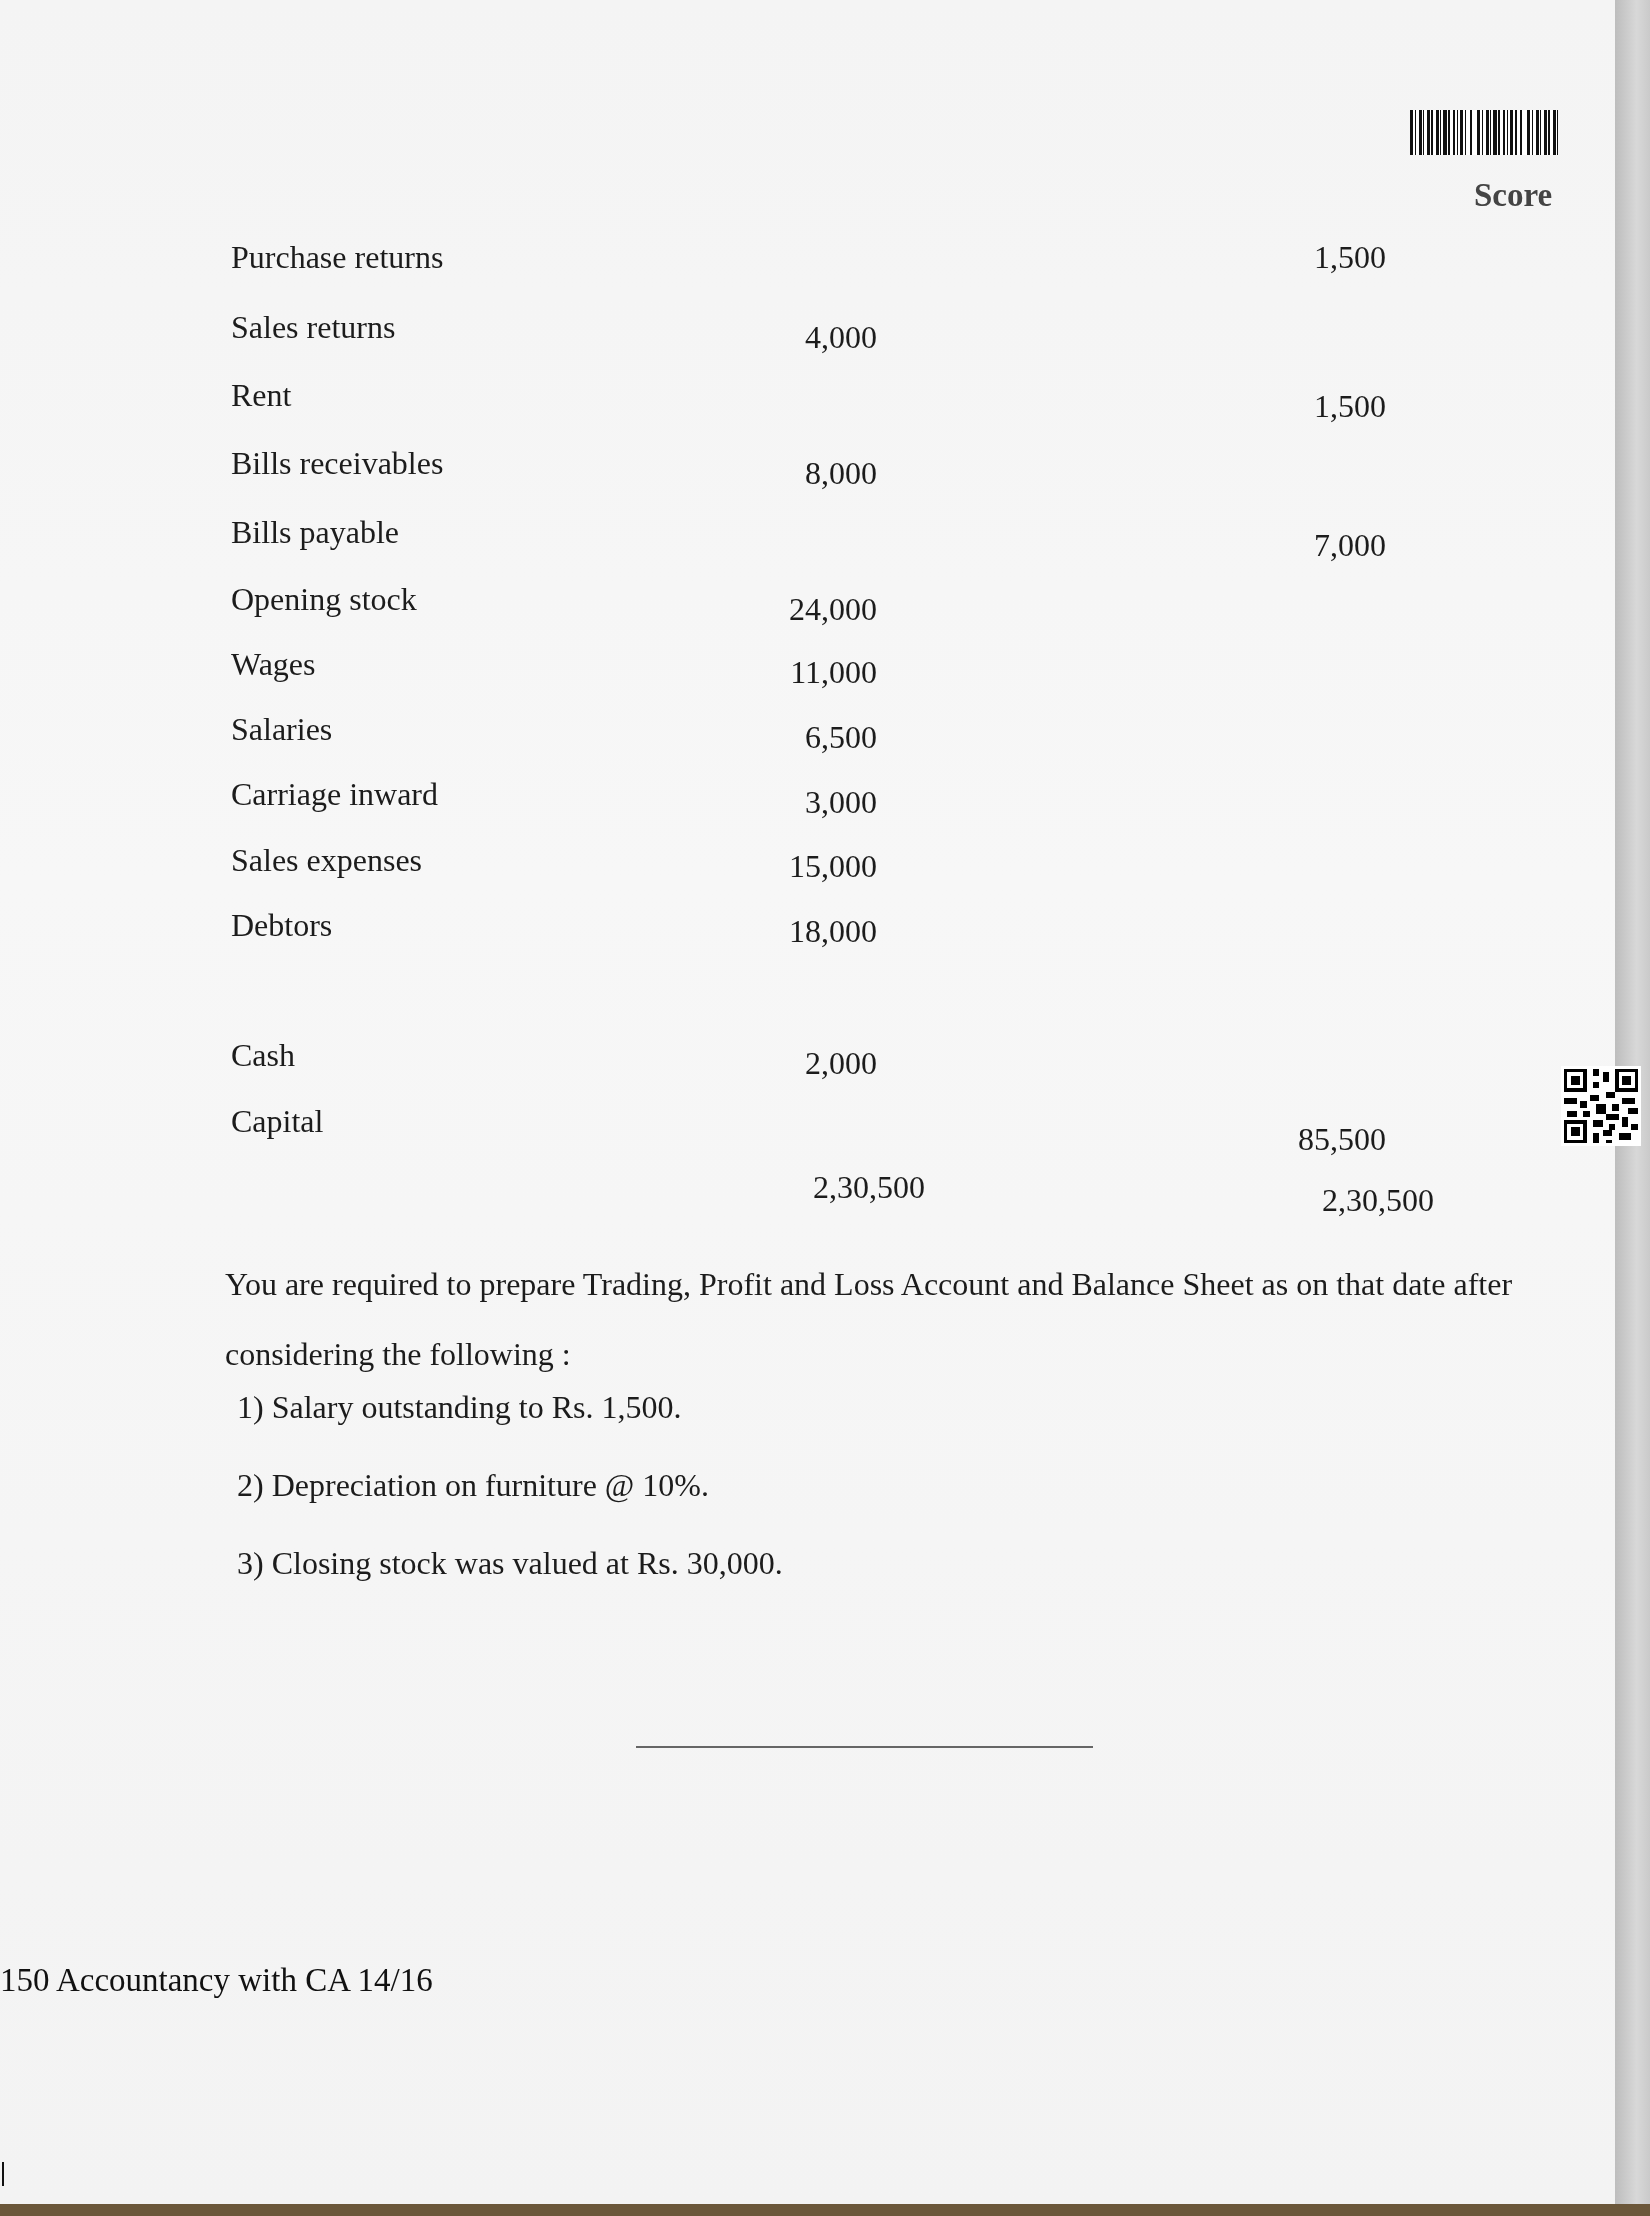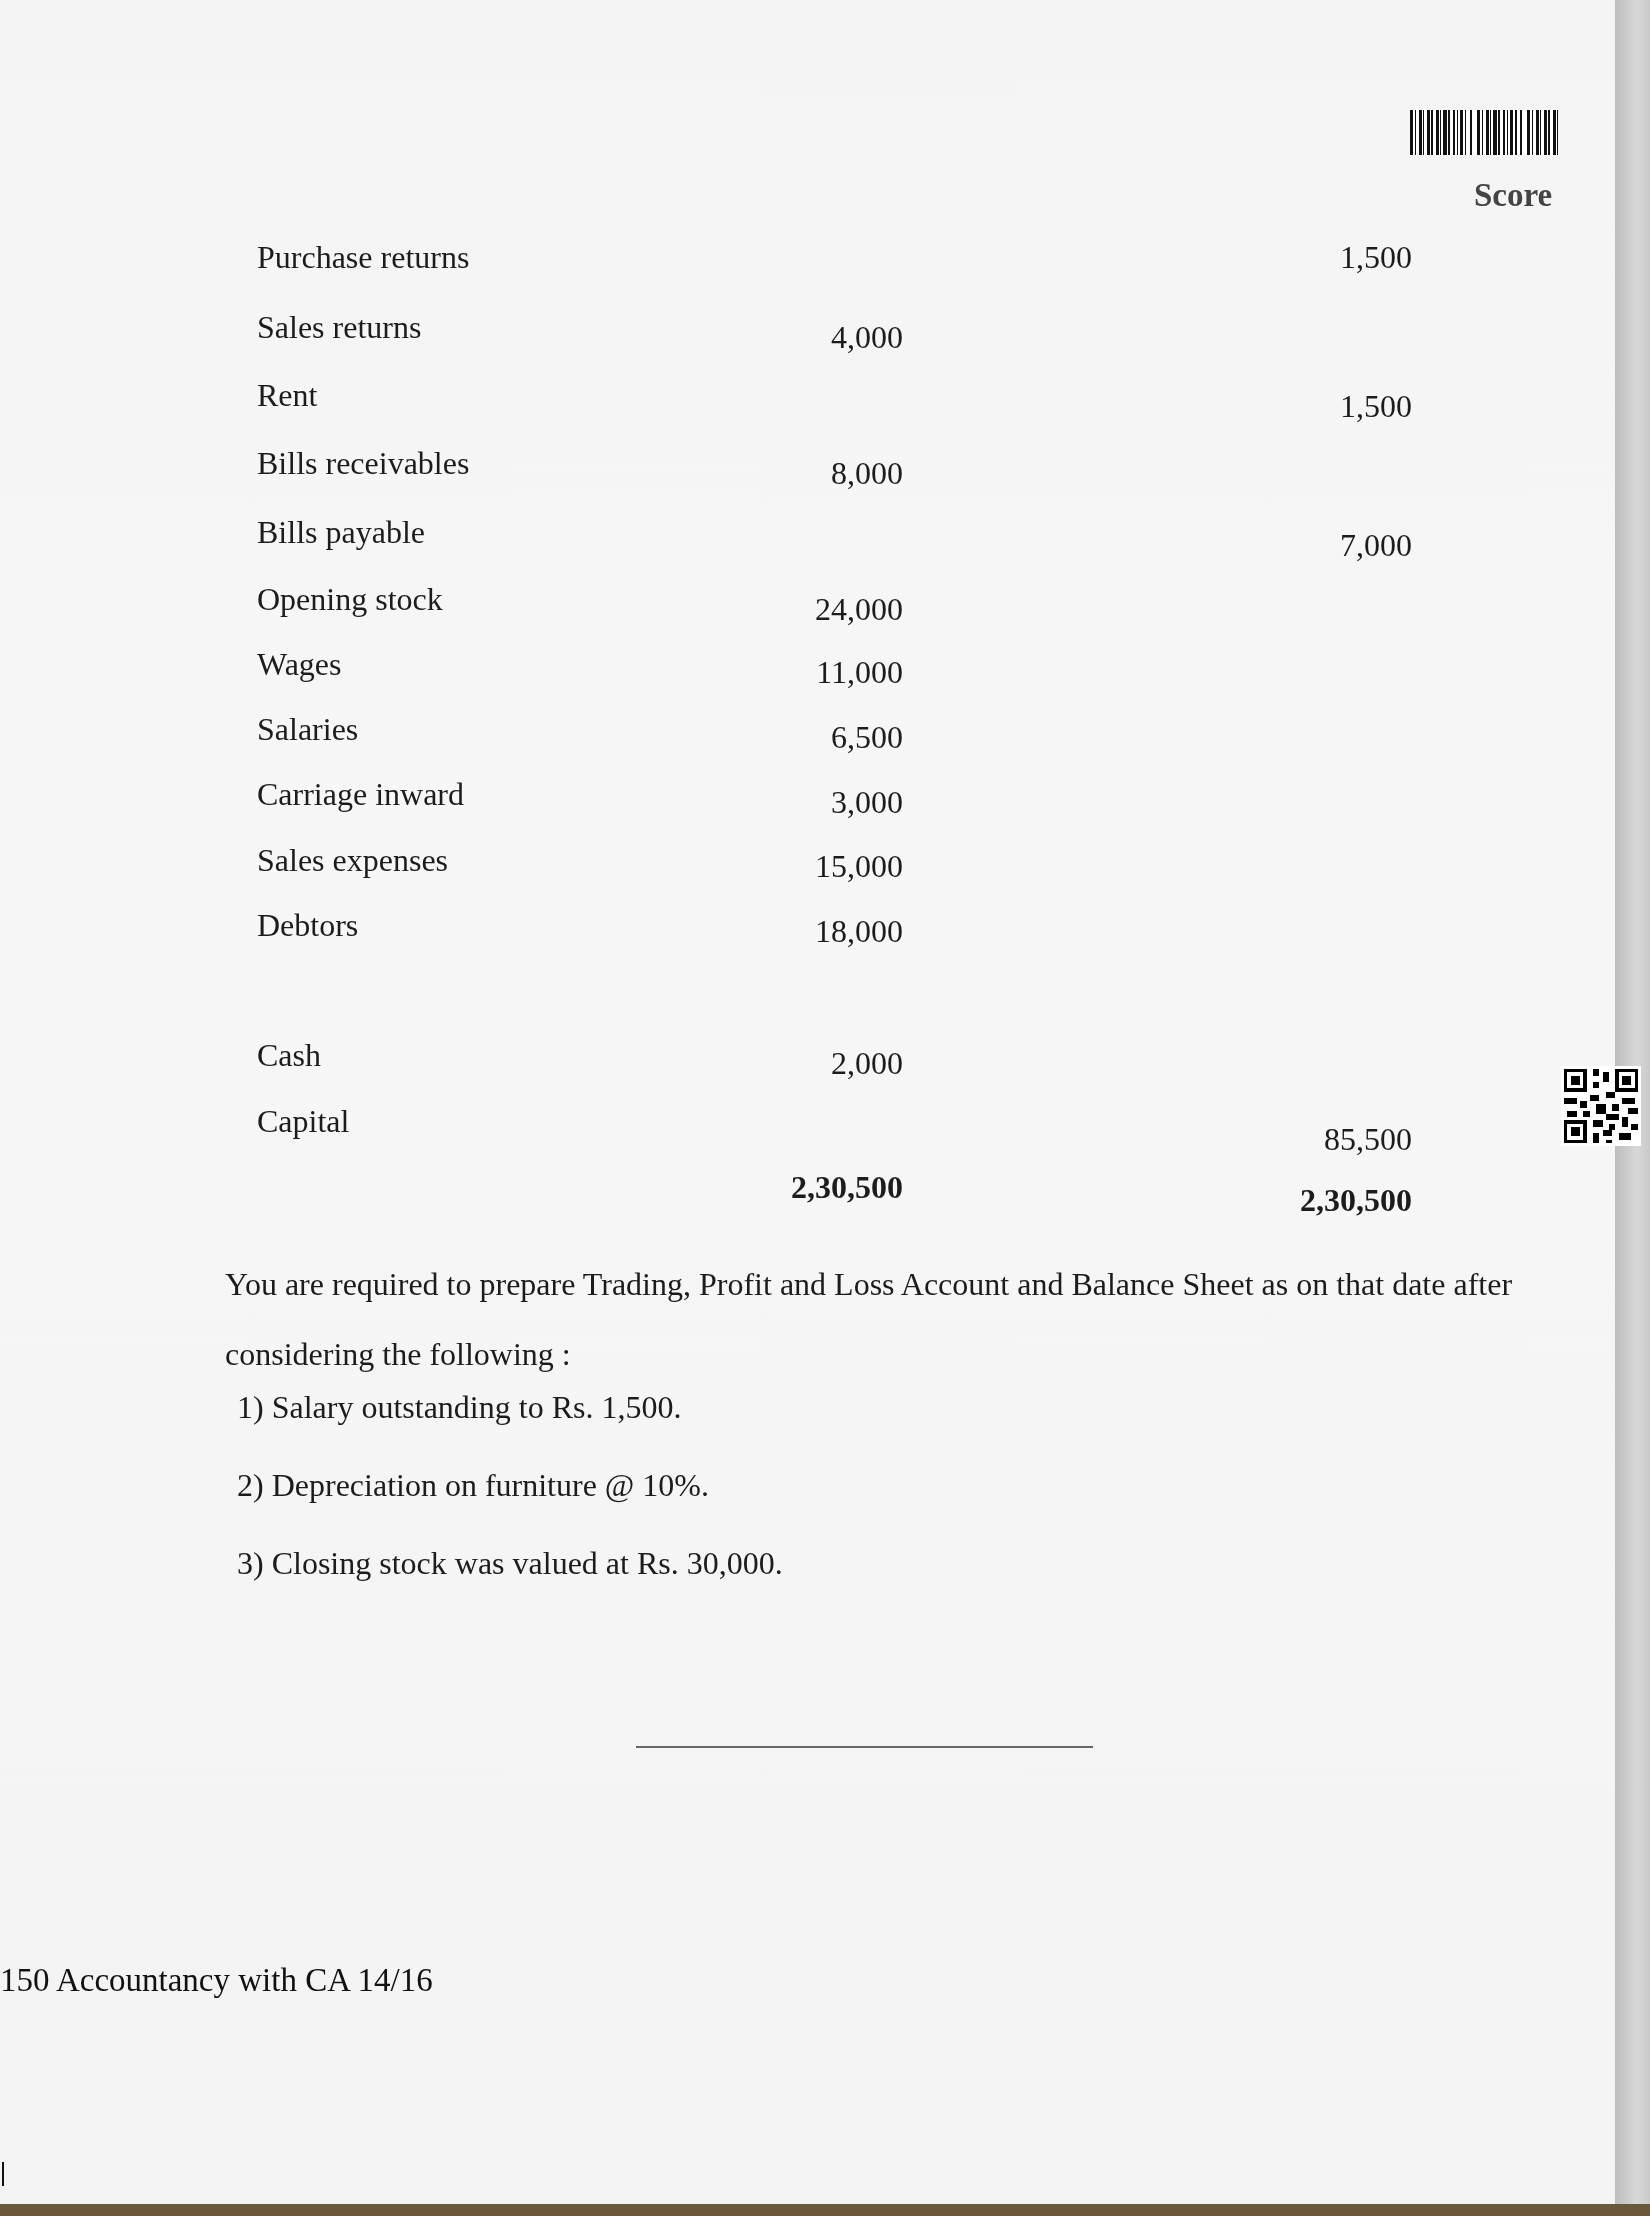--- a/index.html
+++ b/index.html
@@ -29,25 +29,25 @@
   }
   .score {
     position: absolute; left: 1462px; top: 177px;
     font-size: 33px; font-weight: bold; color: #444; margin-left: 12px;
   }
   .qr {
     position: absolute; left: 1561px; top: 1066px; width: 80px; height: 80px;
     background: #fff;
   }
   .qr svg { width: 80px; height: 80px; display: block; }
-  .row { position: absolute; left: 0; width: 1537px; height: 48px; font-size: 32px; margin-left: 26px; }
+  .row { position: absolute; left: 0; width: 1537px; height: 48px; font-size: 32px; }
   .row .label { position: absolute; left: 231px; }
   .row .debit { position: absolute; right: 660px; text-align: left; }
   .row .credit { position: absolute; right: 151px; text-align: center; }
-  .totals { font-weight: bold; }
+  .totals { font-weight: normal; padding-left: 48px; }
   .instructions {
     position: absolute; left: 225px; top: 1249px; width: 1289px;
     font-size: 32px; line-height: 70px;
   }
   .adj {
     position: absolute; left: 237px; font-size: 32px;
   }
   .rule {
     position: absolute; left: 636px; top: 1746px; width: 457px; height: 2.4px;
     background: #666;

